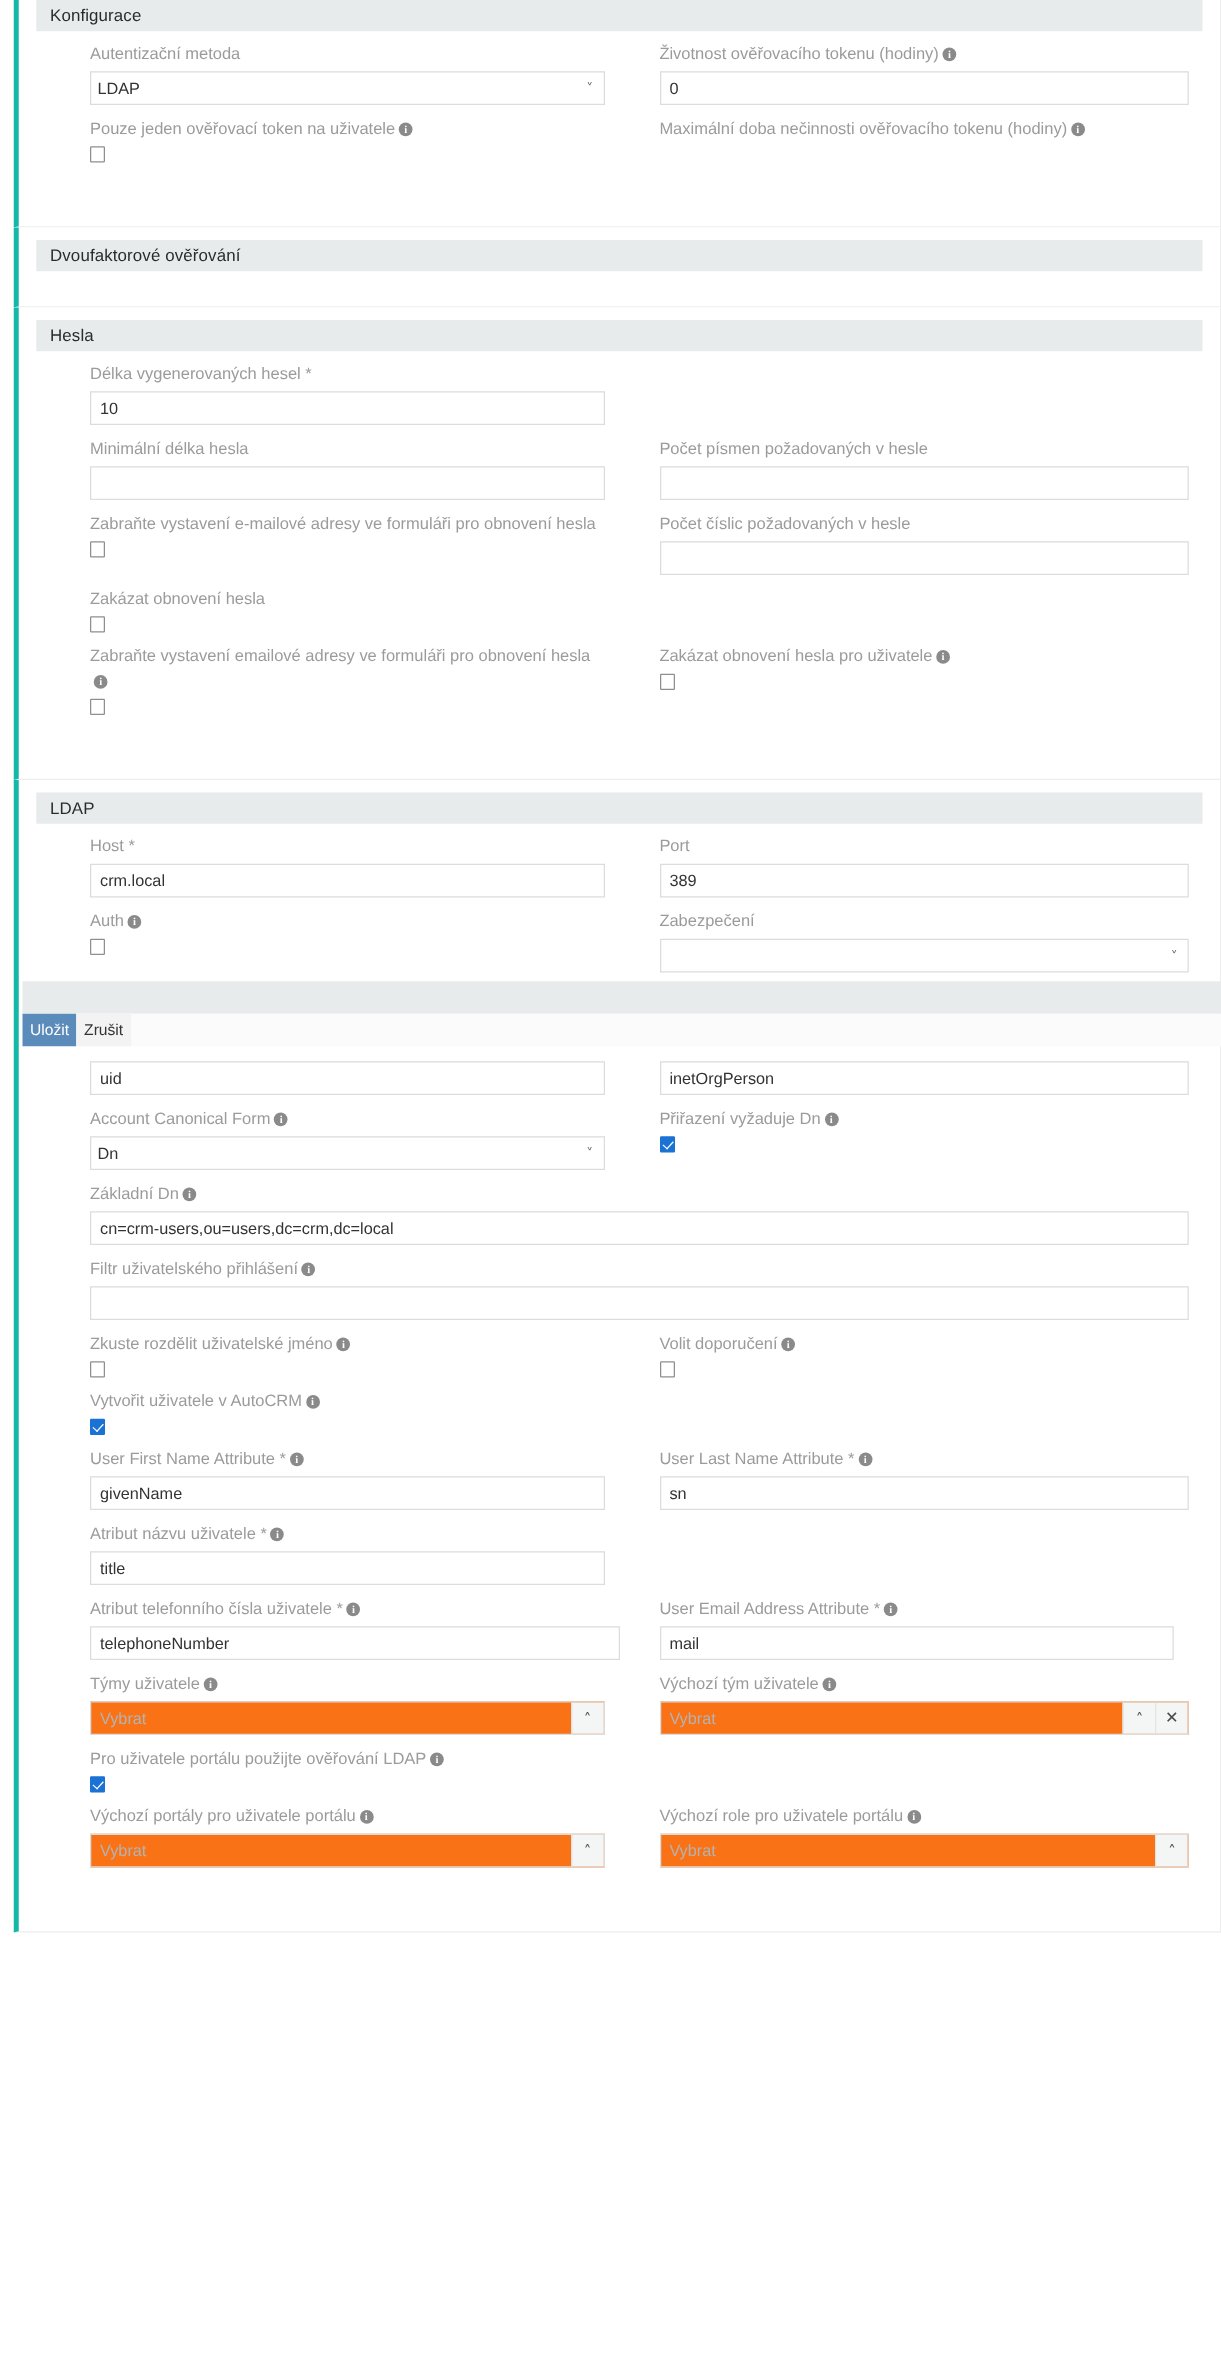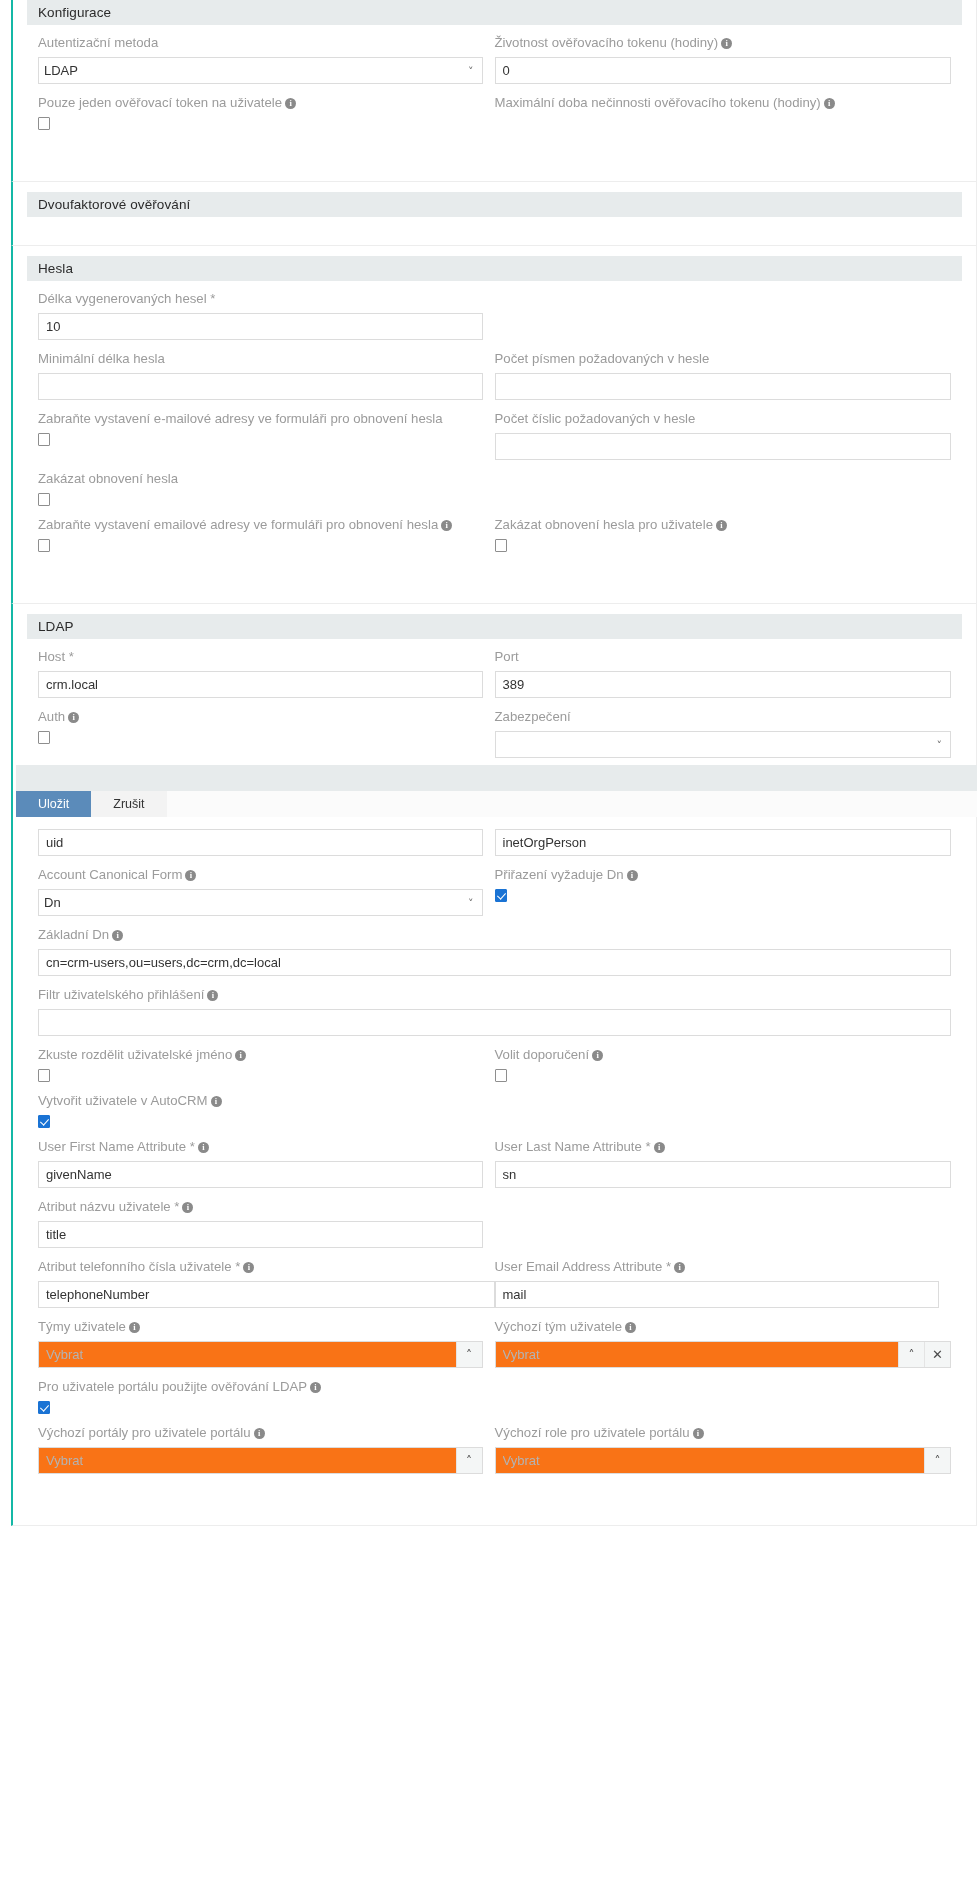--- a/index.html
+++ b/index.html
@@ -18,21 +18,21 @@
 
   .page {
     width: 977px;
     position: relative;
     padding-left: 11px;
     padding-right: 0px;
   }
 
   
   .panel {
-    border-left: 2px solid #14b8a6;
+    border-left: 4px solid #14b8a6;
     border-right: 1px solid #ededed;
     border-bottom: 1px solid #ededed;
     background: #fff;
     padding: 0 14px 22px 14px;
   }
   .panel.first { border-top: none; }
 
   .panel-header {
     background: #e7ebec;
     height: 25px;
@@ -52,21 +52,21 @@
     width: 100%;
   }
   .cell {
     width: 50%;
     padding-right: 12px;
     padding-top: 2px;
   }
   .cell.full { width: 100%; padding-right: 0; }
   .cell.right { padding-right: 0px; }
 
-  .field { margin-bottom: 7px; }
+  .field { margin-bottom: 7px; margin-left: 32px; }
 
   label.fl {
     display: block;
     font-size: 13.2px;
     color: #9b9b9b;
     line-height: 20px;
     margin-bottom: 4px;
     font-weight: normal;
   }
 
@@ -202,21 +202,21 @@
   .btn-bar {
     background: #fbfbfb;
     height: 26px;
     display: flex;
     align-items: stretch;
     width: 977px;
   }
   .btn-bar .btns { display: flex; }
   .btn {
     font-size: 12.5px;
-    padding: 0 22px;
+    padding: 0 6px;
     display: flex;
     align-items: center;
     cursor: pointer;
     border: none;
     font-family: "Liberation Sans", sans-serif;
     line-height: 1;
     height: 26px;
   }
   .btn.primary { background: #5b8bba; color: #ffffff; }
   .btn.ghost { background: #f3f3f3; color: #333333; }

